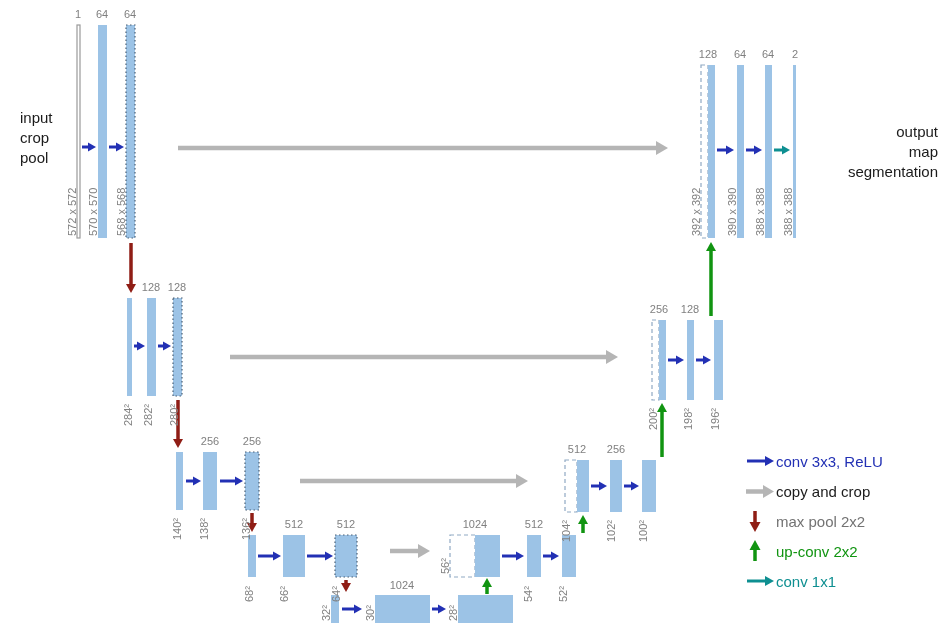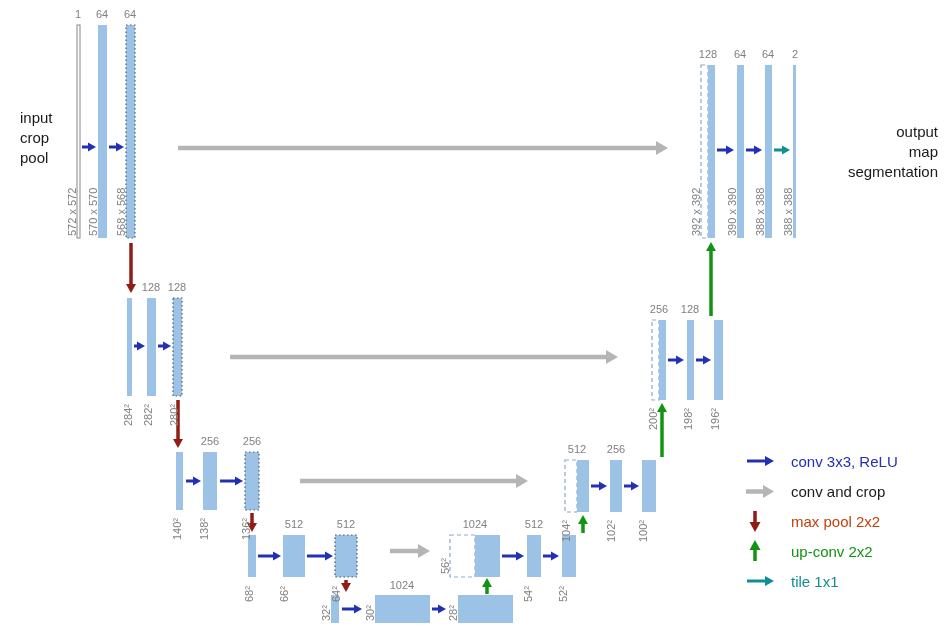--- a/index.html
+++ b/index.html
@@ -6,21 +6,21 @@
   html,body{margin:0;padding:0;background:#ffffff;}
   body{width:948px;height:635px;position:relative;overflow:hidden;
        font-family:"Liberation Sans",sans-serif;}
   #stage{position:absolute;left:0;top:0;width:948px;height:635px;}
   #unet-svg{position:absolute;left:0;top:0;}
   #unet-svg text{font-family:"Liberation Sans",sans-serif;}
   .note{position:absolute;font-size:15px;line-height:20px;color:#1b1b1b;}
   .note-input{left:20px;top:108px;width:58px;text-align:left;}
   .note-output{left:816px;top:122px;width:122px;text-align:right;}
   .legend{position:absolute;left:745px;top:446px;display:flex;flex-direction:column;}
-  .legend-row{display:flex;align-items:center;height:30px;gap:16px;}
+  .legend-row{display:flex;align-items:center;height:30px;gap:1px;}
   .legend-icon{flex:0 0 30px;}
   .legend-label{font-size:15px;white-space:nowrap;}
 </style>
 </head>
 <body>
 
 <div id="stage">
 
   <svg id="unet-svg" width="948" height="635" viewBox="0 0 948 635">
       <rect x="77" y="25" width="3" height="213" fill="#ffffff" stroke="#9a9a9a" stroke-width="1.2"></rect>
@@ -247,38 +247,38 @@
         <line class="arrow-stroke" x1="2" y1="7" x2="21" y2="7" stroke-width="3" stroke="#2230b4"></line>
         <polygon class="arrow-fill" points="20,2 29,7 20,12" fill="#2230b4"></polygon>
       </svg>
       <span class="legend-label" style="color: rgb(34, 48, 180);">conv 3x3, ReLU</span>
     </div>
     <div class="legend-row">
       <svg class="legend-icon" width="30" height="15" viewBox="0 0 30 15">
         <line class="arrow-stroke" x1="1" y1="7.5" x2="19" y2="7.5" stroke-width="4.5" stroke="#b5b5b5"></line>
         <polygon class="arrow-fill" points="18,1 29,7.5 18,14" fill="#b5b5b5"></polygon>
       </svg>
-      <span class="legend-label" style="color: rgb(27, 27, 27);">conv and crop</span>
+      <span class="legend-label" style="color: rgb(27, 27, 27);">copy and crop</span>
     </div>
     <div class="legend-row">
       <svg class="legend-icon" width="30" height="24" viewBox="0 0 30 24">
         <line class="arrow-stroke" x1="10" y1="2" x2="10" y2="14" stroke-width="3.5" stroke="#8f1d15"></line>
         <polygon class="arrow-fill" points="4.5,13 15.5,13 10,23" fill="#8f1d15"></polygon>
       </svg>
-      <span class="legend-label" style="color: #c2410c;">max pool 2x2</span>
+      <span class="legend-label" style="color: #737373;">max pool 2x2</span>
     </div>
     <div class="legend-row">
       <svg class="legend-icon" width="30" height="24" viewBox="0 0 30 24">
         <line class="arrow-stroke" x1="10" y1="22" x2="10" y2="10" stroke-width="3.5" stroke="#119411"></line>
         <polygon class="arrow-fill" points="4.5,11 15.5,11 10,1" fill="#119411"></polygon>
       </svg>
       <span class="legend-label" style="color: rgb(17, 148, 17);">up-conv 2x2</span>
     </div>
     <div class="legend-row">
       <svg class="legend-icon" width="30" height="14" viewBox="0 0 30 14">
         <line class="arrow-stroke" x1="2" y1="7" x2="21" y2="7" stroke-width="3" stroke="#0e8f91"></line>
         <polygon class="arrow-fill" points="20,2 29,7 20,12" fill="#0e8f91"></polygon>
       </svg>
-      <span class="legend-label" style="color: rgb(14, 143, 145);">tile 1x1</span>
+      <span class="legend-label" style="color: rgb(14, 143, 145);">conv 1x1</span>
     </div>
   </div>
 
 </div>
 
 </body></html>

